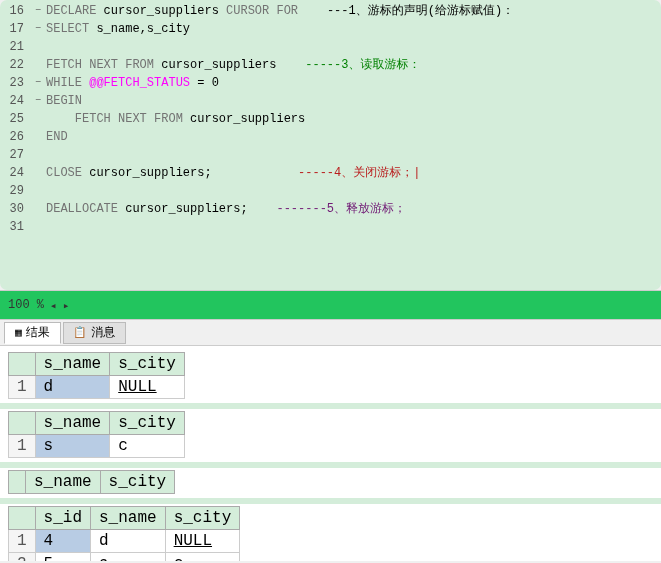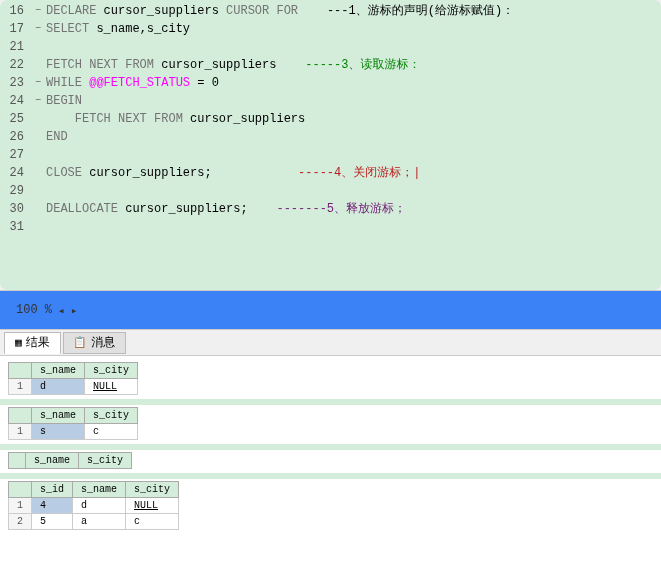--- a/index.html
+++ b/index.html
@@ -50,25 +50,25 @@
       flex: 1;
       white-space: pre;
       font-size: 12px;
     }
 
     .kw-blue { color: #737373; }
     .kw-magenta { color: #ff00ff; font-family: Liberation Mono, monospace; }
 
     
     .zoom-bar {
-      background: #3b82f6;
-      height: 40px;
+      background: #22c55e;
+      height: 30px;
       display: flex;
       align-items: center;
-      padding: 0 16px;
+      padding: 0 8px;
       border-top: 1px solid #ccc;
       border-bottom: 1px solid #ccc;
       font-size: 12px;
       color: #333;
     }
 
     .zoom-bar span { margin-right: 4px; }
     .zoom-arrow { cursor: pointer; font-size: 11px; margin: 0 2px; }
 
     
@@ -107,21 +107,21 @@
       overflow-y: auto;
       padding: 4px 0;
     }
 
     .result-block {
       margin-bottom: 4px;
     }
 
     .result-table {
       border-collapse: collapse;
-      font-size: 10px;
+      font-size: 16px;
       margin: 2px 8px;
     }
 
     .result-table th {
       background: #d4edda;
       border: 1px solid #aaa;
       padding: 2px 8px;
       font-weight: normal;
       text-align: left;
       color: #000;

